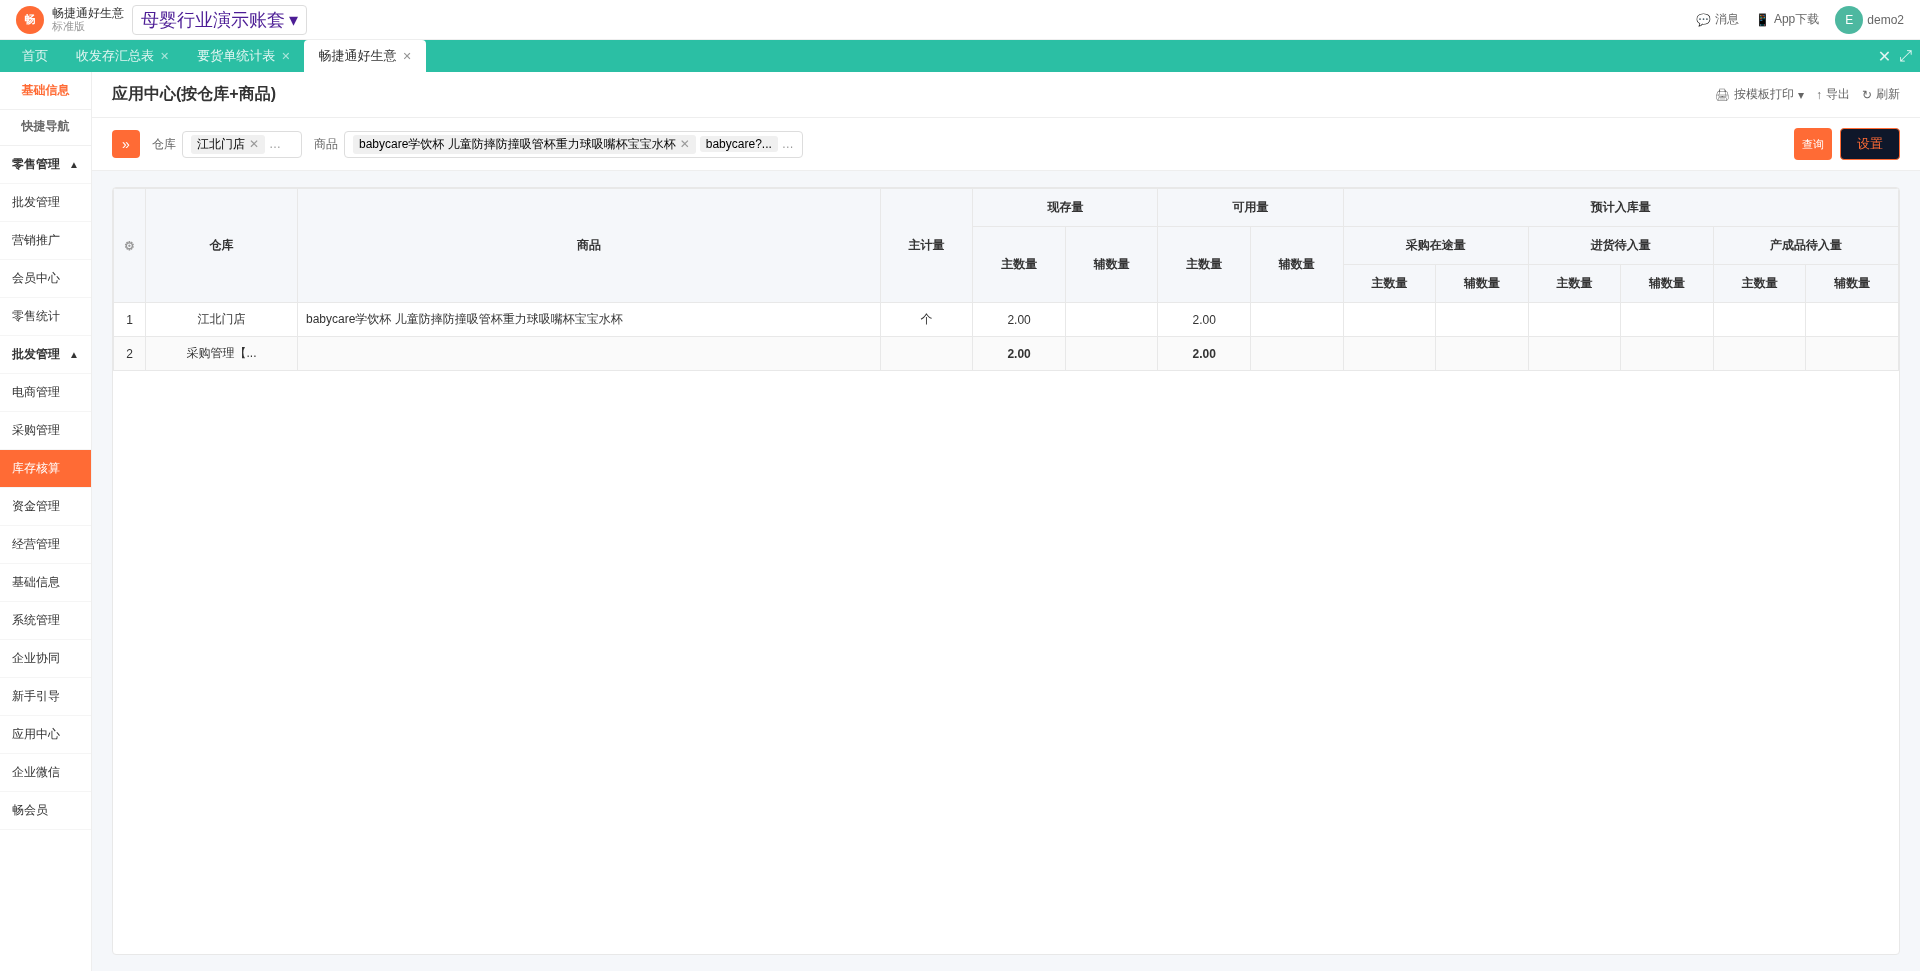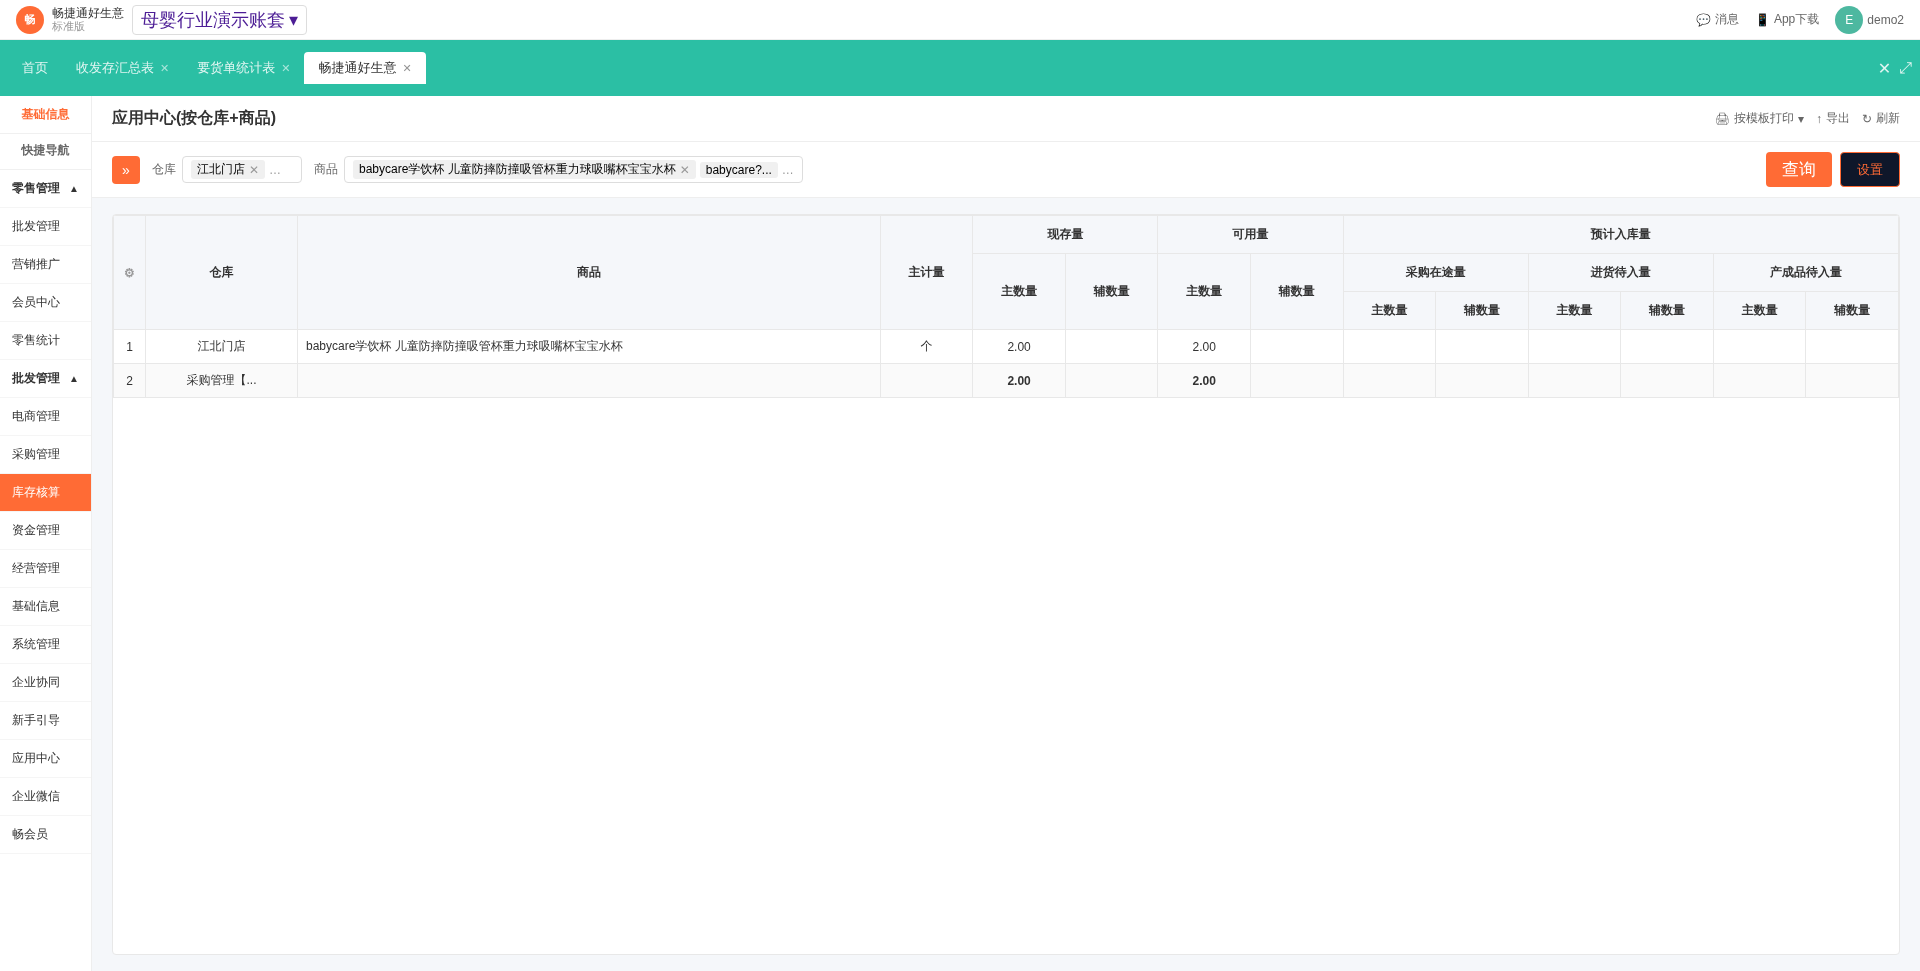--- a/index.html
+++ b/index.html
@@ -15,21 +15,21 @@
     .logo-icon { width: 28px; height: 28px; background: #ff6b35; border-radius: 50%; display: flex; align-items: center; justify-content: center; color: #fff; font-size: 11px; font-weight: bold; }
     .top-bar-title { font-size: 12px; color: #333; }
     .top-bar-subtitle { font-size: 11px; color: #999; }
     .industry-selector { display: flex; align-items: center; gap: 4px; font-size: 18px; color: #4c1d95; cursor: pointer; padding: 2px 8px; border: 1px solid #ddd; border-radius: 4px; }
     .top-bar-right { display: flex; align-items: center; gap: 16px; }
     .top-bar-action { display: flex; align-items: center; gap: 4px; color: #666; font-size: 12px; cursor: pointer; }
     .avatar { width: 28px; height: 28px; border-radius: 50%; background: #4db8a0; display: flex; align-items: center; justify-content: center; color: #fff; font-size: 12px; }
 
     
     .nav-tabs {
-      background: #2bbfa4; display: flex; align-items: center; height: 56px; flex-shrink: 0;
+      background: #2bbfa4; display: flex; align-items: center; height: 32px; flex-shrink: 0;
       padding: 0 8px;
     }
     .nav-tab {
       display: flex; align-items: center; gap: 6px; padding: 0 14px; height: 32px;
       color: rgba(255,255,255,0.85); font-size: 13px; cursor: pointer; border-radius: 4px 4px 0 0;
       white-space: nowrap;
     }
     .nav-tab.active { background: #fff; color: #333; }
     .nav-tab .close-btn { font-size: 11px; opacity: 0.7; cursor: pointer; }
     .nav-tab.active .close-btn { color: #666; }
@@ -85,21 +85,21 @@
       border: 1px solid #ddd; border-radius: 4px; padding: 3px 8px;
       font-size: 12px; min-width: 120px; background: #fff;
     }
     .filter-tag {
       background: #f0f0f0; border-radius: 3px; padding: 1px 6px;
       display: flex; align-items: center; gap: 4px; font-size: 12px;
     }
     .filter-tag .remove { cursor: pointer; color: #999; }
     .filter-dots { color: #999; cursor: pointer; }
     .filter-actions { margin-left: auto; display: flex; gap: 8px; }
-    .btn-query { background: #ff6b35; color: #fff; border: none; padding: 6px 16px; border-radius: 4px; cursor: pointer; font-size: 17px; }
+    .btn-query { background: #ff6b35; color: #fff; border: none; padding: 6px 8px; border-radius: 4px; cursor: pointer; font-size: 11px; }
     .btn-setting { background: #0f172a; color: #ff6b35; border: 1px solid #ff6b35; padding: 6px 16px; border-radius: 4px; cursor: pointer; font-size: 13px; }
 
     
     .table-area { flex: 1; overflow-y: auto; padding: 16px 20px; display: flex; flex-direction: column; }
     .data-table { background: #fff; border: 1px solid #e8e8e8; border-radius: 4px; overflow: hidden; flex: 1; }
     table { width: 100%; border-collapse: collapse; font-size: 12px; }
     thead tr { background: #f5f7fa; }
     th {
       padding: 10px 8px; text-align: center; color: #333; font-weight: bold;
       border: 1px solid #e8e8e8; white-space: nowrap; font-size: 12px;

